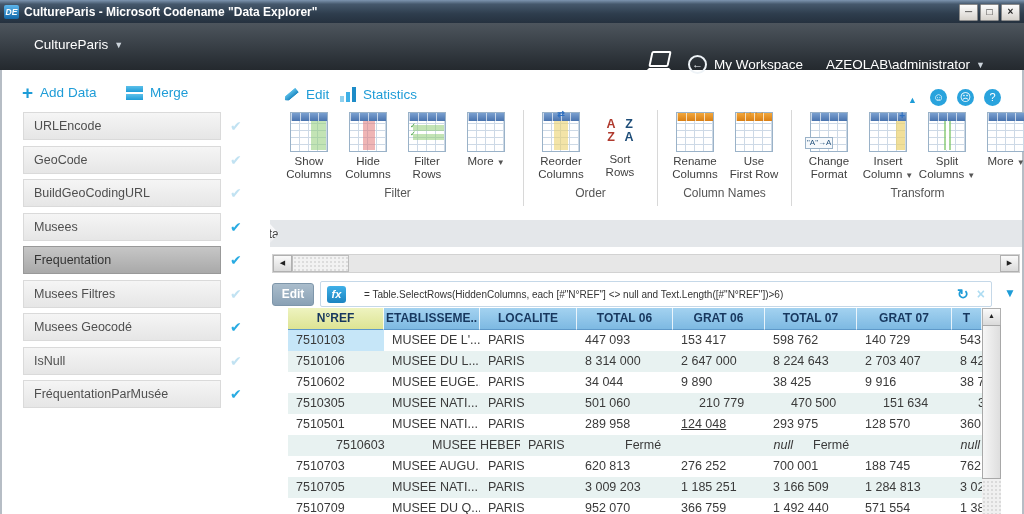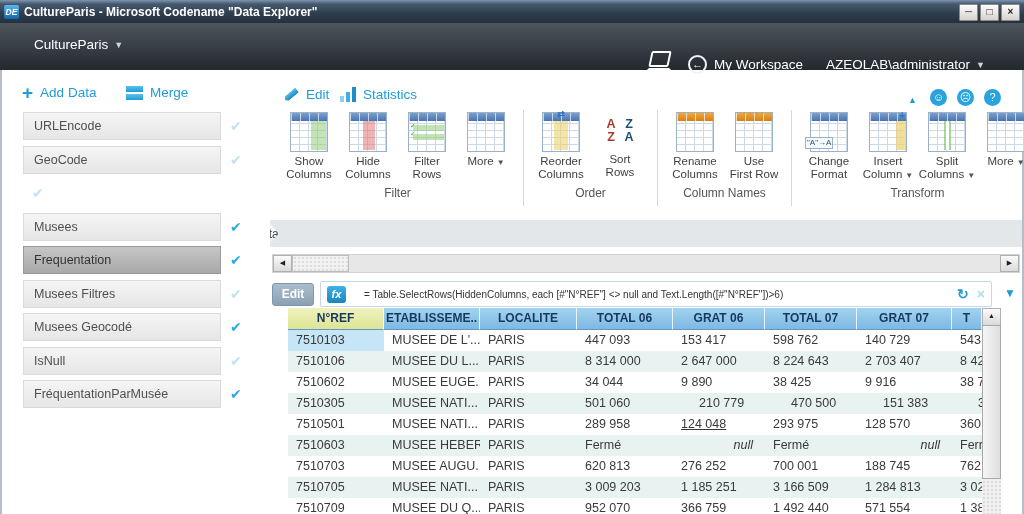--- a/index.html
+++ b/index.html
@@ -199,20 +199,21 @@
   <div id="query-list">
       <div class="qrow">
         <div class="qbox">URLEncode</div>
         <span class="qcheck pale">✔</span>
       </div>
       <div class="qrow">
         <div class="qbox">GeoCode</div>
         <span class="qcheck pale">✔</span>
       </div>
       <div class="qrow">
+        <div class="qbox">BuildGeoCodingURL</div>
         <span class="qcheck pale">✔</span>
       </div>
       <div class="qrow">
         <div class="qbox">Musees</div>
         <span class="qcheck bright">✔</span>
       </div>
       <div class="qrow">
         <div class="qbox sel">Frequentation</div>
         <span class="qcheck bright">✔</span>
       </div>
@@ -468,35 +469,35 @@
           <div class="gc" style="width: 95px;">9 916</div>
           <div class="gc" style="width: 30px;">38 7</div>
         </div>
         <div class="gr alt">
           <div class="gc" style="width: 96px;">7510305</div>
           <div class="gc" style="width: 96px;">MUSEE NATI...</div>
           <div class="gc" style="width: 97px;">PARIS</div>
           <div class="gc" style="width: 96px;">501 060</div>
           <div class="gc" style="width: 92px; margin-left: 18px;">210 779</div>
           <div class="gc" style="width: 92px;">470 500</div>
-          <div class="gc" style="width: 95px;">151 383</div>
+          <div class="gc" style="width: 95px;">151 634</div>
           <div class="gc" style="width: 30px;">342</div>
         </div>
         <div class="gr">
           <div class="gc" style="width: 96px;">7510501</div>
           <div class="gc" style="width: 96px;">MUSEE NATI...</div>
           <div class="gc" style="width: 97px;">PARIS</div>
           <div class="gc" style="width: 96px;">289 958</div>
           <div class="gc" style="width: 92px; text-decoration: underline;">124 048</div>
           <div class="gc" style="width: 92px;">293 975</div>
           <div class="gc" style="width: 95px;">128 570</div>
           <div class="gc" style="width: 30px;">360</div>
         </div>
         <div class="gr alt">
-          <div class="gc" style="width: 96px;">7510603</div>
+          <div class="gc" style="width: 96px; margin-left: 40px;">7510603</div>
           <div class="gc" style="width: 96px;">MUSEE HEBERT</div>
           <div class="gc" style="width: 97px;">PARIS</div>
           <div class="gc" style="width: 96px;">Fermé</div>
           <div class="gc nullv" style="width: 92px;">null</div>
           <div class="gc" style="width: 92px;">Fermé</div>
           <div class="gc nullv" style="width: 95px;">null</div>
           <div class="gc" style="width: 30px;">Ferr</div>
         </div>
         <div class="gr">
           <div class="gc" style="width: 96px;">7510703</div>

